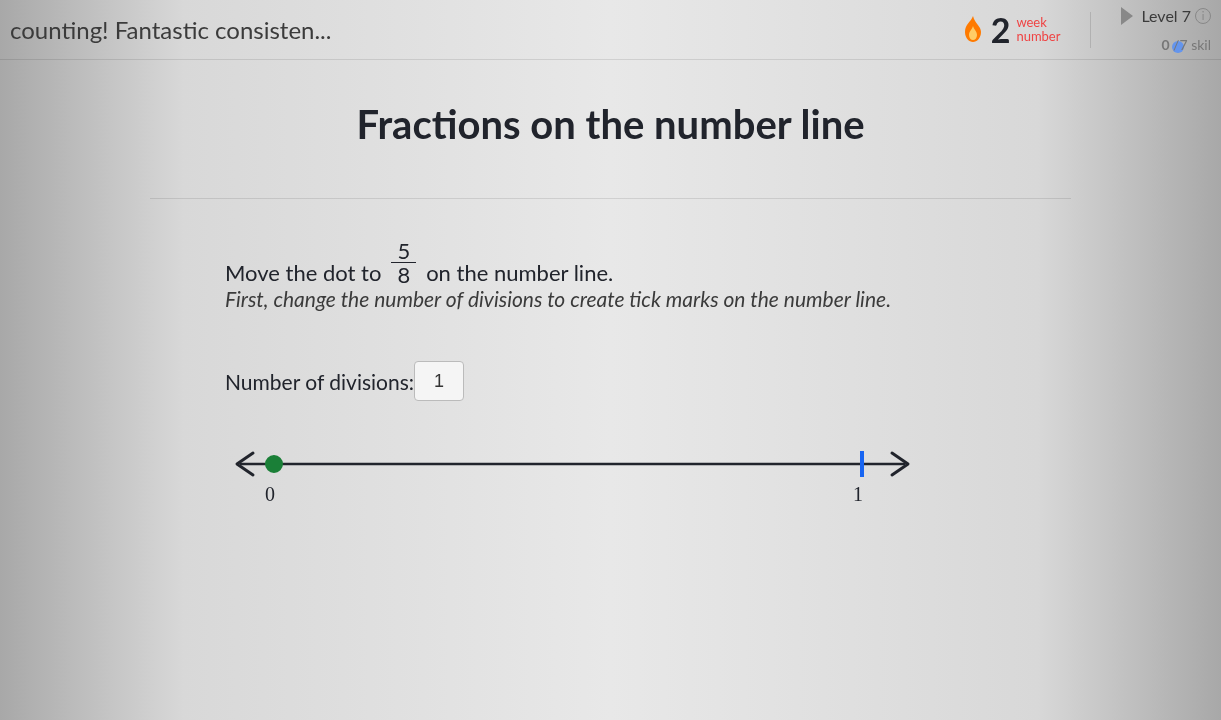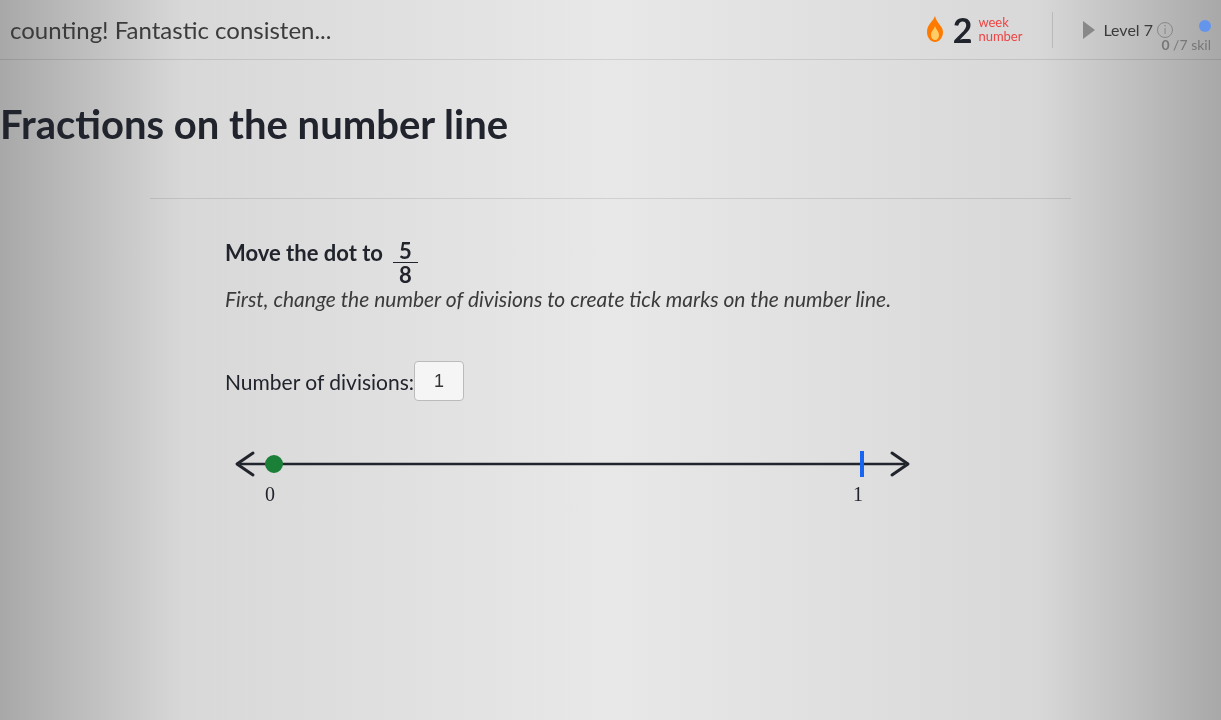--- a/index.html
+++ b/index.html
@@ -43,22 +43,23 @@
   .streak-label {
     display: flex; flex-direction: column;
     font-size: 13px; line-height: 1.05;
     color: #ef4444;
   }
   .divider {
     width: 1px; height: 36px; background: rgba(0,0,0,0.12);
     margin: 0 10px;
   }
   .level-block {
-    display: flex; flex-direction: row; gap: 2px;
+    display: flex; flex-direction: column; gap: 16px;
     position: relative;
+    align-items: center;
   }
   .level-row { display: flex; align-items: center; gap: 8px; }
   .play-tri {
     width: 0; height: 0;
     border-top: 9px solid transparent;
     border-bottom: 9px solid transparent;
     border-left: 12px solid #888;
   }
   .level-text { font-size: 16px; color: #3b3b3b; display:flex; align-items:center; gap:4px;}
   .info-circle {
@@ -76,42 +77,42 @@
     position: absolute;
     right: 10px;
     top: 36px;
     font-size: 14px;
     color: #777;
   }
   .content {
     padding: 20px 0 0 0;
   }
   .title {
+    text-align: center;
     font-size: 40px;
     font-weight: 700;
     color: #21242c;
     margin: 20px 0 50px 0;
   }
   .rule {
     height: 1px;
     background: rgba(0,0,0,0.1);
     margin: 0 150px 40px 150px;
   }
   .question {
     margin: 0 0 0 225px;
     max-width: 880px;
   }
   .instr {
     font-size: 22px;
     color: #21242c;
     display: flex;
-    align-items: flex-start;
+    align-items: flex-end;
     flex-wrap: wrap;
     gap: 6px;
-    font-weight: bold;
   }
   .frac {
     display: inline-flex;
     flex-direction: column;
     align-items: center;
     font-size: 22px;
     line-height: 1.05;
     margin: 0 4px;
   }
   .frac .num { border-bottom: 1.5px solid #21242c; padding: 0 6px; }
@@ -200,20 +201,21 @@
   <h1 class="title">Fractions on the number line</h1>
   <div class="rule"></div>
 
   <div class="question">
     <div class="instr">
       <span>Move the dot to</span>
       <span class="frac">
         <span class="num">5</span>
         <span class="den">8</span>
       </span>
+      <span>on the number line.</span>
     </div>
     <div class="hint">First, change the number of divisions to create tick marks on the number line.</div>
 
     <div class="divisions">
       <span>Number of divisions:</span>
       <input class="div-input" value="1" style="">
     </div>
 
     <div class="numberline-wrap">
       <svg class="nl-svg" viewBox="0 0 690 60">

